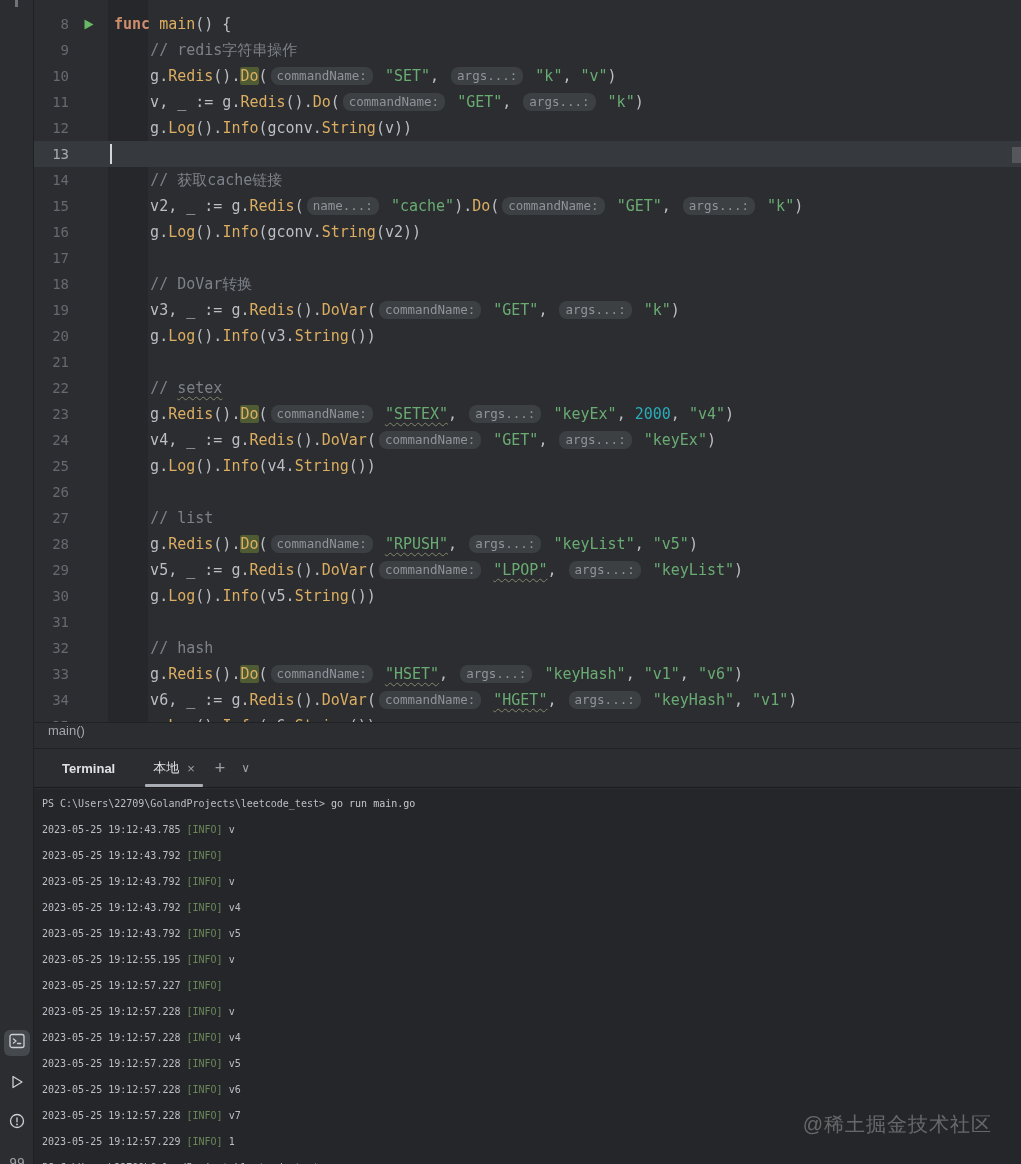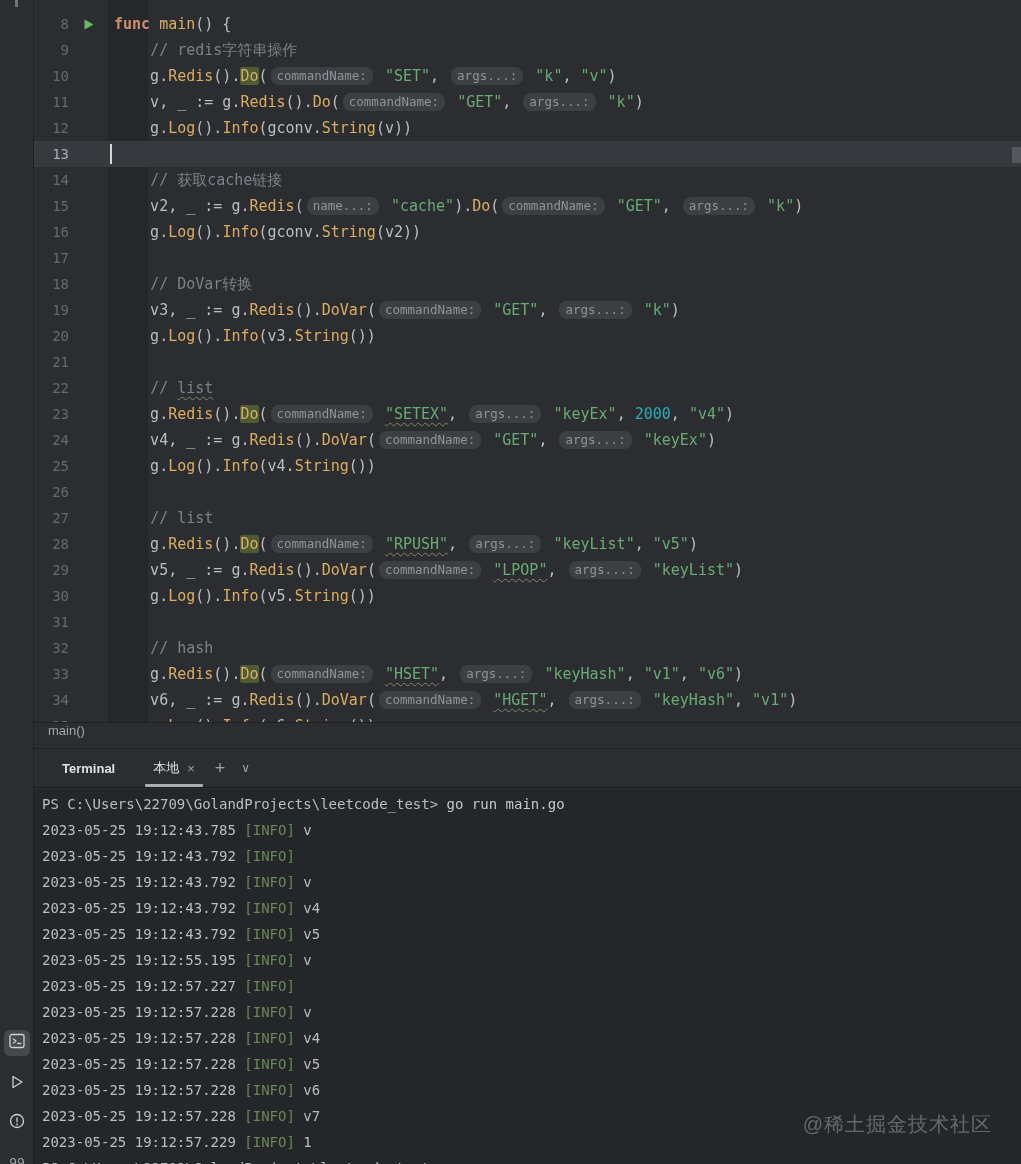--- a/index.html
+++ b/index.html
@@ -43,21 +43,21 @@
   #term-title{margin-left:28px;font-size:13px;font-weight:bold;color:#dfe1e5}
   .term-tab{position:relative;height:100%;display:flex;align-items:center;gap:8px;padding:0 10px;margin-left:28px}
   .term-tab-label{font-size:13px;color:#dfe1e5}
   .tab-close{font-size:13px;color:#9da0a6}
   .tab-ind{position:absolute;left:2px;right:2px;bottom:0;height:3px;background:#aaadb3;border-radius:1px}
   .bar-btn{color:#9da0a6;font-size:18px;line-height:18px;margin-left:10px}
   .bar-btn.chev{font-size:12px;margin-left:16px}
 
   
   #terminal{position:absolute;left:34px;top:789px;width:987px;height:375px;background:#242629;overflow:hidden;z-index:1;padding-top:2px}
-  .term-row{height:26px;line-height:26px;padding-left:8px;white-space:pre;font-family:"DejaVu Sans Mono","Liberation Mono",monospace;font-size:14px;color:#bcbec4}
+  .term-row{height:26px;line-height:26px;padding-left:8px;white-space:pre;font-family:"DejaVu Sans Mono","Liberation Mono",monospace;font-size:10px;color:#bcbec4}
   .t-ts{color:#bcbec4}
   .t-lvl{color:#6a8759}
   .t-msg{color:#bcbec4}
   .t-ps{color:#bcbec4}
   .t-cmd{color:#c6c8cc}
 
   
   #watermark{position:absolute;right:29px;top:1111px;font-size:20px;color:rgba(255,255,255,.3);z-index:10;letter-spacing:1px}
 </style>
 </head>
@@ -77,21 +77,21 @@
         <div class="code-row"><span class="gut">12</span><span class="runcol"></span><span class="codetext"><span class="tk-txt">    g.</span><span class="tk-fn">Log</span><span class="tk-txt">().</span><span class="tk-fn">Info</span><span class="tk-txt">(gconv.</span><span class="tk-fn">String</span><span class="tk-txt">(v))</span></span></div>
         <div class="code-row caret-row"><span class="gut gut-cur">13</span><span class="runcol"></span><span class="codetext"></span><span class="caret"></span></div>
         <div class="code-row"><span class="gut">14</span><span class="runcol"></span><span class="codetext"><span class="tk-txt">    </span><span class="tk-cmt">// 获取cache链接</span></span></div>
         <div class="code-row"><span class="gut">15</span><span class="runcol"></span><span class="codetext"><span class="tk-txt">    v2, _ := g.</span><span class="tk-fn">Redis</span><span class="tk-txt">(</span><span class="tk-hint">name...:</span><span class="tk-txt"> </span><span class="tk-str">"cache"</span><span class="tk-txt">).</span><span class="tk-fn">Do</span><span class="tk-txt">(</span><span class="tk-hint">commandName:</span><span class="tk-txt"> </span><span class="tk-str">"GET"</span><span class="tk-txt">, </span><span class="tk-hint">args...:</span><span class="tk-txt"> </span><span class="tk-str">"k"</span><span class="tk-txt">)</span></span></div>
         <div class="code-row"><span class="gut">16</span><span class="runcol"></span><span class="codetext"><span class="tk-txt">    g.</span><span class="tk-fn">Log</span><span class="tk-txt">().</span><span class="tk-fn">Info</span><span class="tk-txt">(gconv.</span><span class="tk-fn">String</span><span class="tk-txt">(v2))</span></span></div>
         <div class="code-row"><span class="gut">17</span><span class="runcol"></span><span class="codetext"></span></div>
         <div class="code-row"><span class="gut">18</span><span class="runcol"></span><span class="codetext"><span class="tk-txt">    </span><span class="tk-cmt">// DoVar转换</span></span></div>
         <div class="code-row"><span class="gut">19</span><span class="runcol"></span><span class="codetext"><span class="tk-txt">    v3, _ := g.</span><span class="tk-fn">Redis</span><span class="tk-txt">().</span><span class="tk-fn">DoVar</span><span class="tk-txt">(</span><span class="tk-hint">commandName:</span><span class="tk-txt"> </span><span class="tk-str">"GET"</span><span class="tk-txt">, </span><span class="tk-hint">args...:</span><span class="tk-txt"> </span><span class="tk-str">"k"</span><span class="tk-txt">)</span></span></div>
         <div class="code-row"><span class="gut">20</span><span class="runcol"></span><span class="codetext"><span class="tk-txt">    g.</span><span class="tk-fn">Log</span><span class="tk-txt">().</span><span class="tk-fn">Info</span><span class="tk-txt">(v3.</span><span class="tk-fn">String</span><span class="tk-txt">())</span></span></div>
         <div class="code-row"><span class="gut">21</span><span class="runcol"></span><span class="codetext"></span></div>
-        <div class="code-row"><span class="gut">22</span><span class="runcol"></span><span class="codetext"><span class="tk-txt">    </span><span class="tk-cmt">// </span><span class="tk-cmt tk-typo">list</span></span></div>
+        <div class="code-row"><span class="gut">22</span><span class="runcol"></span><span class="codetext"><span class="tk-txt">    </span><span class="tk-cmt">// </span><span class="tk-cmt tk-typo">setex</span></span></div>
         <div class="code-row"><span class="gut">23</span><span class="runcol"></span><span class="codetext"><span class="tk-txt">    g.</span><span class="tk-fn">Redis</span><span class="tk-txt">().</span><span class="tk-fn tk-hl">Do</span><span class="tk-txt">(</span><span class="tk-hint">commandName:</span><span class="tk-txt"> </span><span class="tk-str tk-typo">"SETEX"</span><span class="tk-txt">, </span><span class="tk-hint">args...:</span><span class="tk-txt"> </span><span class="tk-str">"keyEx"</span><span class="tk-txt">, </span><span class="tk-num">2000</span><span class="tk-txt">, </span><span class="tk-str">"v4"</span><span class="tk-txt">)</span></span></div>
         <div class="code-row"><span class="gut">24</span><span class="runcol"></span><span class="codetext"><span class="tk-txt">    v4, _ := g.</span><span class="tk-fn">Redis</span><span class="tk-txt">().</span><span class="tk-fn">DoVar</span><span class="tk-txt">(</span><span class="tk-hint">commandName:</span><span class="tk-txt"> </span><span class="tk-str">"GET"</span><span class="tk-txt">, </span><span class="tk-hint">args...:</span><span class="tk-txt"> </span><span class="tk-str">"keyEx"</span><span class="tk-txt">)</span></span></div>
         <div class="code-row"><span class="gut">25</span><span class="runcol"></span><span class="codetext"><span class="tk-txt">    g.</span><span class="tk-fn">Log</span><span class="tk-txt">().</span><span class="tk-fn">Info</span><span class="tk-txt">(v4.</span><span class="tk-fn">String</span><span class="tk-txt">())</span></span></div>
         <div class="code-row"><span class="gut">26</span><span class="runcol"></span><span class="codetext"></span></div>
         <div class="code-row"><span class="gut">27</span><span class="runcol"></span><span class="codetext"><span class="tk-txt">    </span><span class="tk-cmt">// list</span></span></div>
         <div class="code-row"><span class="gut">28</span><span class="runcol"></span><span class="codetext"><span class="tk-txt">    g.</span><span class="tk-fn">Redis</span><span class="tk-txt">().</span><span class="tk-fn tk-hl">Do</span><span class="tk-txt">(</span><span class="tk-hint">commandName:</span><span class="tk-txt"> </span><span class="tk-str tk-typo">"RPUSH"</span><span class="tk-txt">, </span><span class="tk-hint">args...:</span><span class="tk-txt"> </span><span class="tk-str">"keyList"</span><span class="tk-txt">, </span><span class="tk-str">"v5"</span><span class="tk-txt">)</span></span></div>
         <div class="code-row"><span class="gut">29</span><span class="runcol"></span><span class="codetext"><span class="tk-txt">    v5, _ := g.</span><span class="tk-fn">Redis</span><span class="tk-txt">().</span><span class="tk-fn">DoVar</span><span class="tk-txt">(</span><span class="tk-hint">commandName:</span><span class="tk-txt"> </span><span class="tk-str tk-typo">"LPOP"</span><span class="tk-txt">, </span><span class="tk-hint">args...:</span><span class="tk-txt"> </span><span class="tk-str">"keyList"</span><span class="tk-txt">)</span></span></div>
         <div class="code-row"><span class="gut">30</span><span class="runcol"></span><span class="codetext"><span class="tk-txt">    g.</span><span class="tk-fn">Log</span><span class="tk-txt">().</span><span class="tk-fn">Info</span><span class="tk-txt">(v5.</span><span class="tk-fn">String</span><span class="tk-txt">())</span></span></div>
         <div class="code-row"><span class="gut">31</span><span class="runcol"></span><span class="codetext"></span></div>
         <div class="code-row"><span class="gut">32</span><span class="runcol"></span><span class="codetext"><span class="tk-txt">    </span><span class="tk-cmt">// hash</span></span></div>

